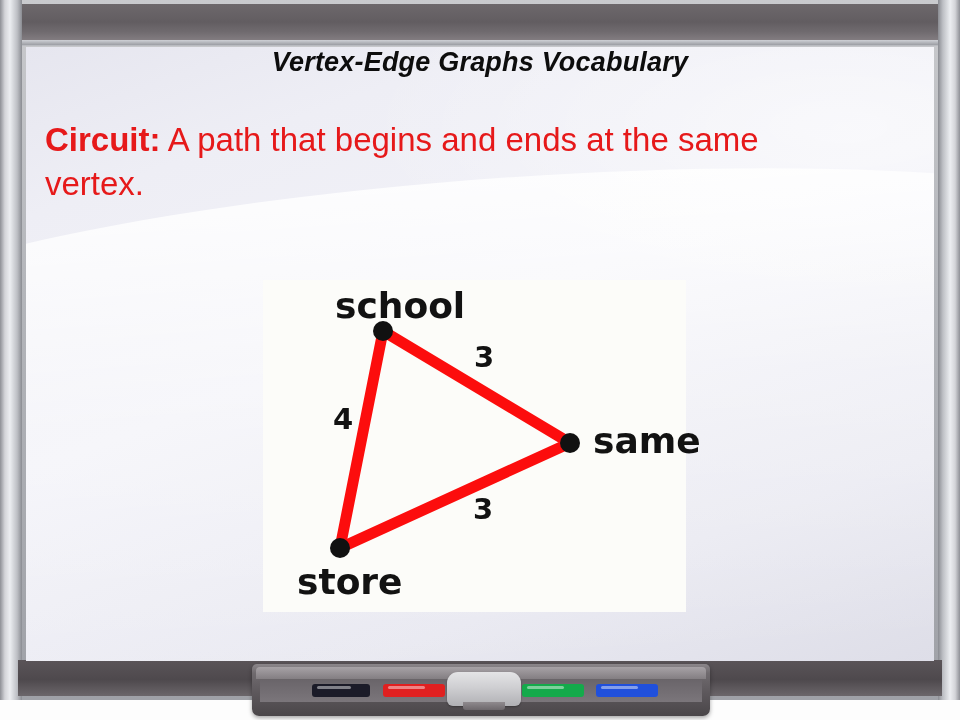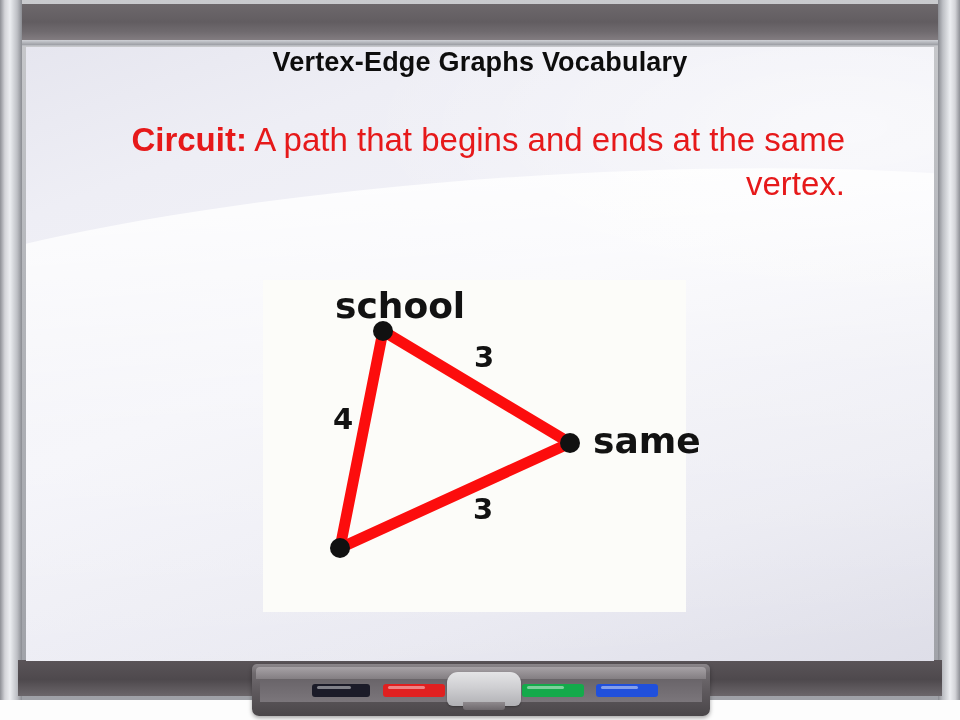--- a/index.html
+++ b/index.html
@@ -101,31 +101,31 @@
   .slide-title {
     position: absolute;
     left: 0;
     top: 47px;
     width: 908px;
     text-align: center;
     font-size: 27px;
     font-weight: bold;
     color: #0d0d0d;
     letter-spacing: 0.2px;
+    font-style: italic;
   }
 
   .slide-body {
     position: absolute;
     left: 45px;
     top: 118px;
     width: 800px;
     font-size: 33px;
     line-height: 1.32;
     color: #e6191a;
-    text-align: right;
   }
   .slide-body .term {
     font-weight: bold;
   }
 
   
   .graph-card {
     position: absolute;
     left: 237px;   
     top: 233px;    
@@ -250,20 +250,21 @@
           </g>
           <g>
             <circle id="vertex-0" cx="120" cy="51" r="10" fill="#111111"></circle>
             <circle id="vertex-1" cx="307" cy="163" r="10" fill="#111111"></circle>
             <circle id="vertex-2" cx="77" cy="268" r="10" fill="#111111"></circle>
           </g>
         </svg>
 
         <div class="vx-label" id="vlabel-0" style="left:72px; top:5px;">school</div>
         <div class="vx-label" id="vlabel-1" style="left:330px; top:140px;">same</div>
+        <div class="vx-label" id="vlabel-2" style="left:34px; top:281px;">store</div>
 
         <div class="edge-label" id="elabel-0" style="left:211px; top:60px;">3</div>
         <div class="edge-label" id="elabel-1" style="left:70px; top:122px;">4</div>
         <div class="edge-label" id="elabel-2" style="left:210px; top:212px;">3</div>
       </div>
     </div>
   </div>
 
   <div class="tray">
     <div class="tray-lip"></div>

